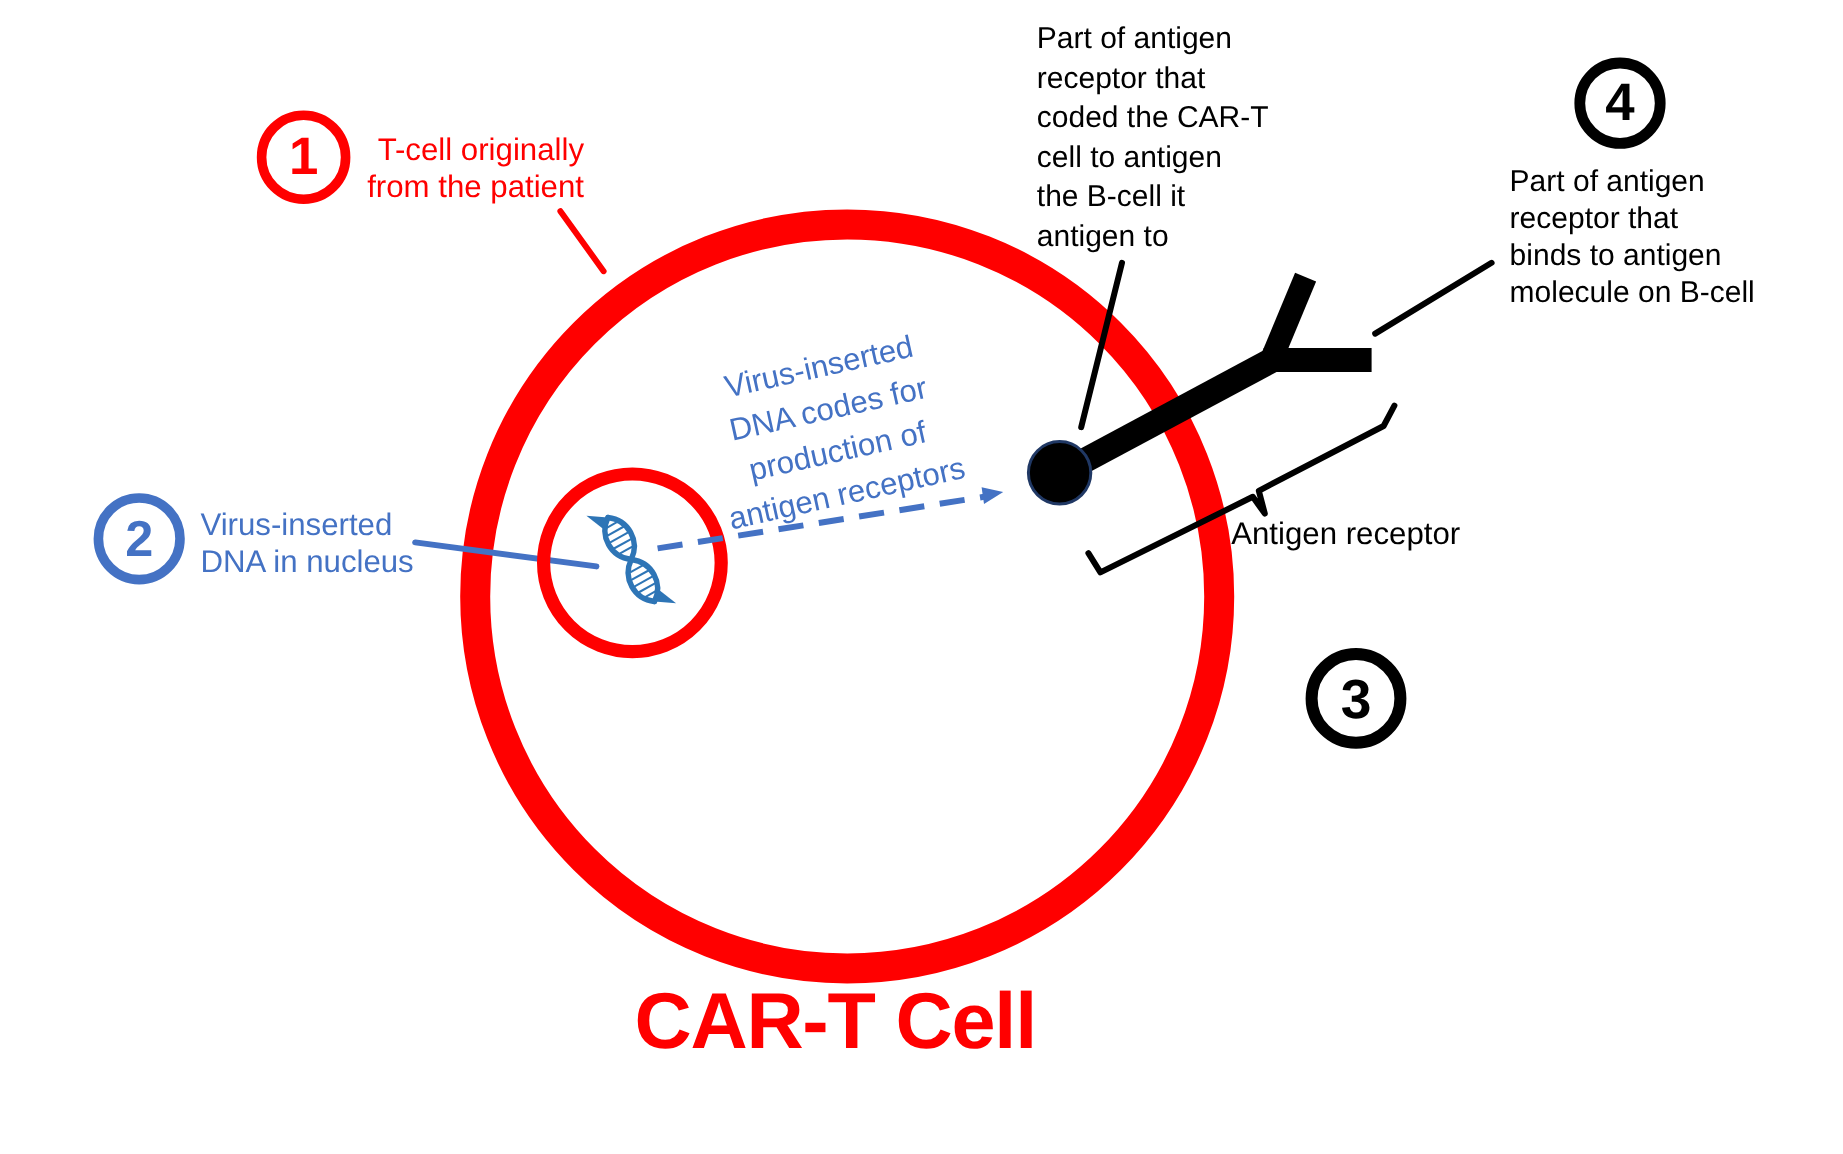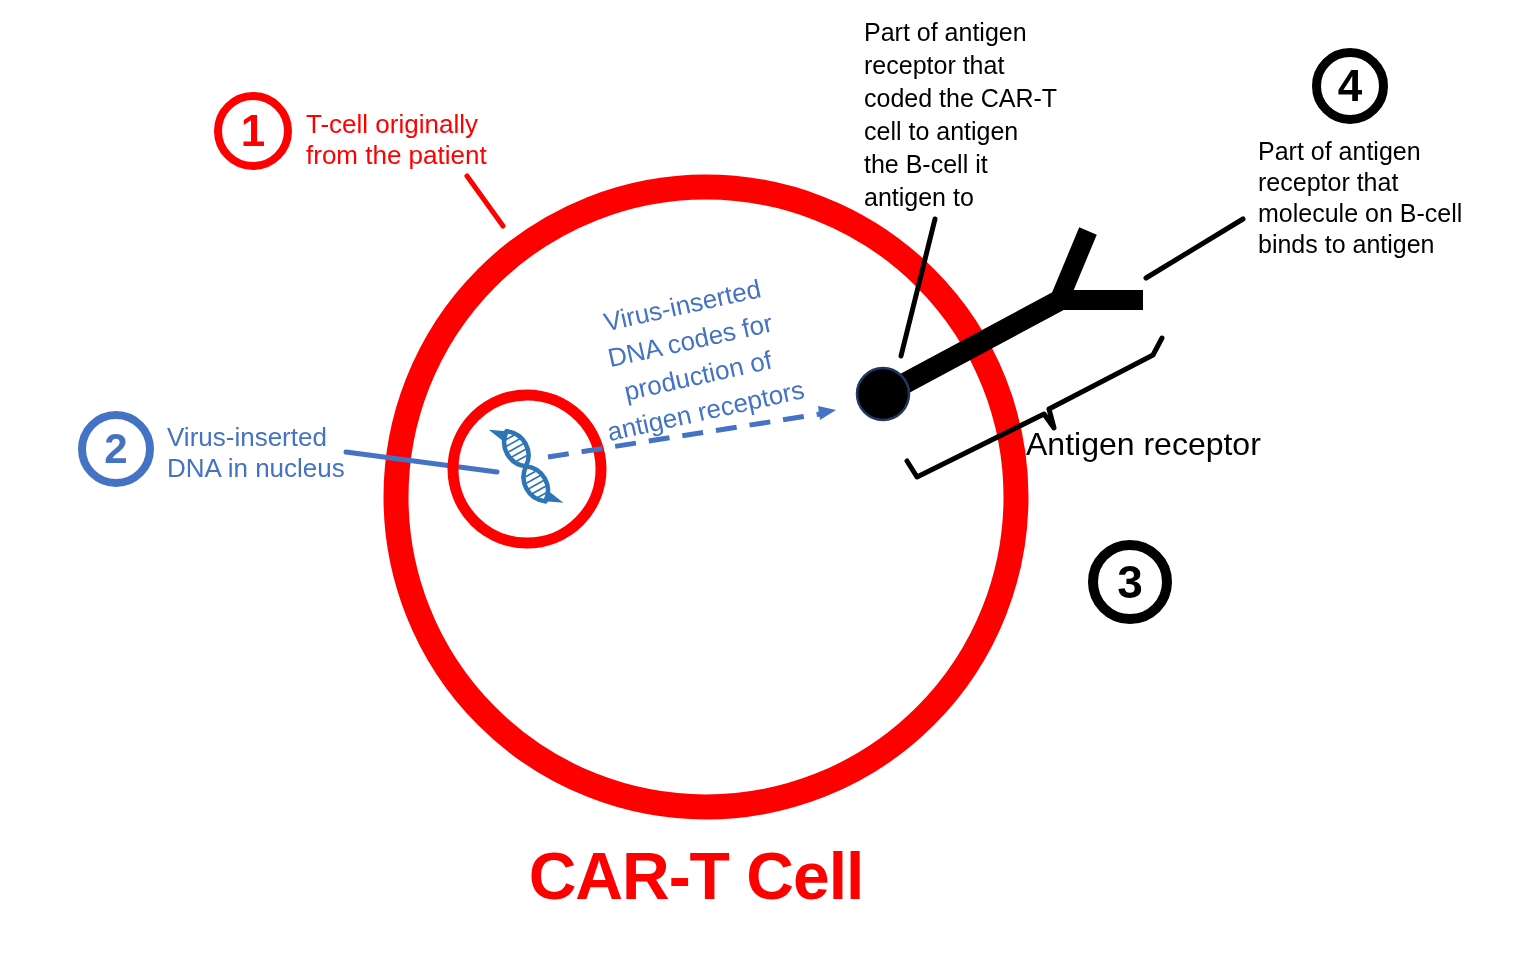--- a/index.html
+++ b/index.html
@@ -12,32 +12,32 @@
     position:absolute;border-radius:50%;box-sizing:border-box;
     display:flex;align-items:center;justify-content:center;
     font-weight:bold;background:transparent;
   }
   .badge-1{left:214px;top:92px;width:78px;height:78px;border:8px solid #ff0000;color:#ff0000;font-size:44px;}
   .badge-2{left:78px;top:411px;width:76px;height:76px;border:8px solid #4472c4;color:#4472c4;font-size:42px;}
   .badge-3{left:1088px;top:540px;width:84px;height:84px;border:10px solid #000000;color:#000000;font-size:46px;}
   .badge-4{left:1312px;top:48px;width:76px;height:76px;border:9px solid #000000;color:#000000;font-size:44px;}
   .lbl{position:absolute;}
   .lbl .ln{white-space:nowrap;}
-  .lbl-1{left:306px;top:109px;color:#ff0000;font-size:26px;line-height:31px;}
+  .lbl-1{left:306px;top:109px;color:#ff0000;font-size:26px;line-height:31px;text-align:right;}
   .lbl-2{left:167px;top:422px;color:#4472c4;font-size:26px;line-height:31px;}
   .lbl-signal{left:864px;top:16px;color:#000000;font-size:25px;line-height:33px;}
   .lbl-4{left:1258px;top:136px;color:#000000;font-size:25px;line-height:31px;}
-  .lbl-3{left:1026px;top:428px;color:#000000;font-size:32px;line-height:33px;}
+  .lbl-3{left:1026px;top:428px;color:#000000;font-size:26px;line-height:33px;}
   .lbl-virus{
     left:566px;top:286px;width:256px;color:#4472c4;font-size:26px;line-height:36px;
     text-align:center;transform:rotate(-12.5deg);transform-origin:50% 50%;
   }
   .title{
     position:absolute;left:446px;top:812px;width:500px;text-align:center;
-    color:#ff0000;font-size:66px;font-weight:bold;letter-spacing:-1px;line-height:76px;margin-top:26px;
+    color:#ff0000;font-size:66px;font-weight:bold;letter-spacing:-1px;line-height:76px;
   }
 </style>
 </head>
 <body>
 
 <div id="stage">
 
   <svg id="diagram-svg" viewBox="0 0 1536 962" xmlns="http://www.w3.org/2000/svg">
 
     <circle cx="706" cy="497" r="310" fill="none" stroke="#ff0000" stroke-width="25"></circle>
@@ -104,22 +104,22 @@
     <div class="ln">receptor that</div>
     <div class="ln">coded the CAR-T</div>
     <div class="ln">cell to antigen</div>
     <div class="ln">the B-cell it</div>
     <div class="ln">antigen to</div>
   </div>
 
   <div class="lbl lbl-4">
     <div class="ln">Part of antigen</div>
     <div class="ln">receptor that</div>
+    <div class="ln">binds to antigen</div>
     <div class="ln">molecule on B-cell</div>
-    <div class="ln">binds to antigen</div>
   </div>
 
   <div class="lbl lbl-3">
     <div class="ln">Antigen receptor</div>
   </div>
 
   <div class="lbl lbl-virus">
     <div class="ln">Virus-inserted</div>
     <div class="ln">DNA codes for</div>
     <div class="ln">production of</div>

